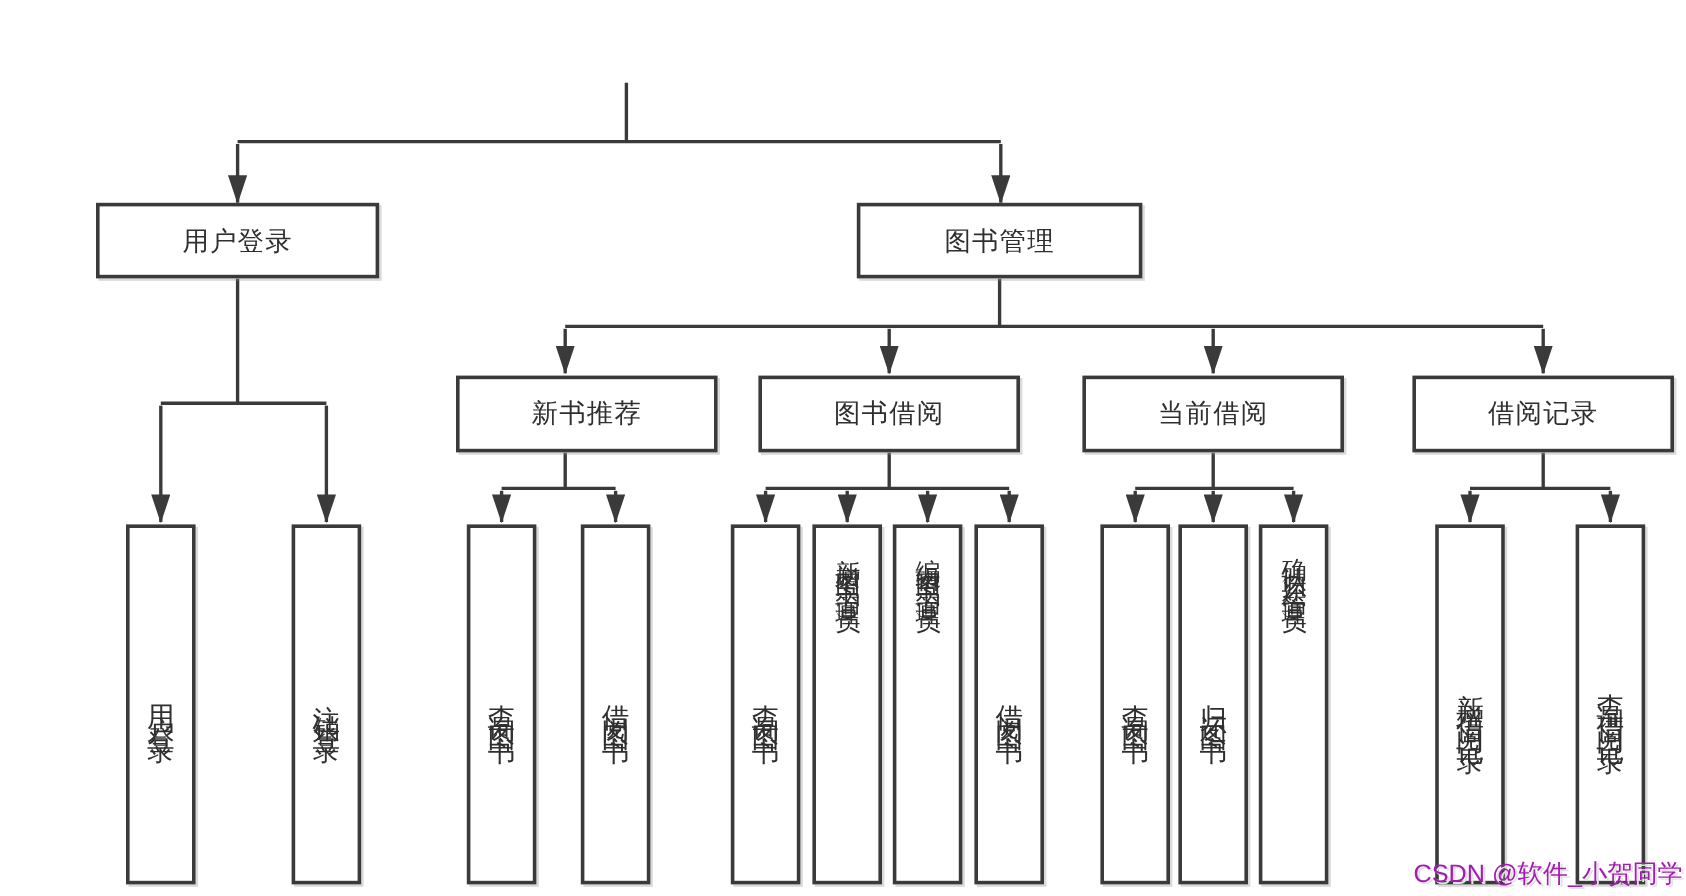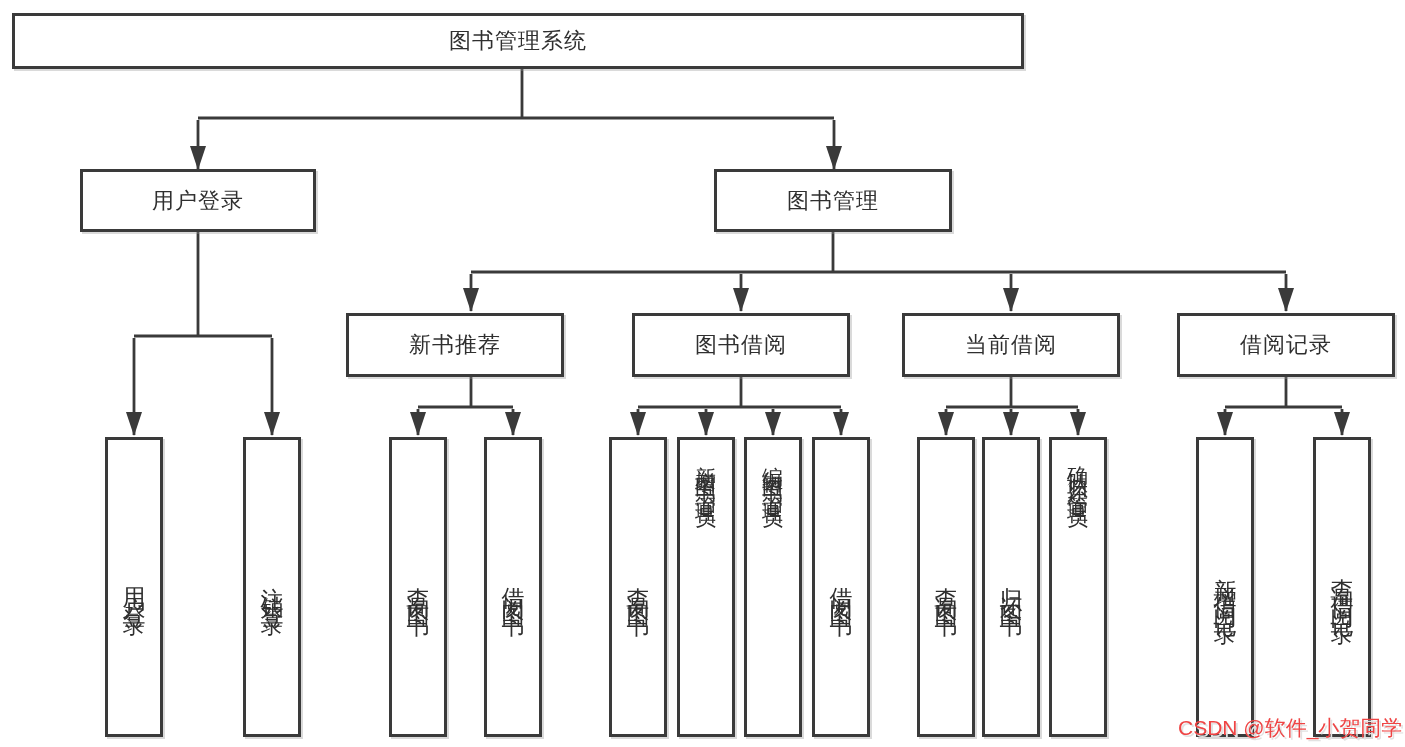--- a/index.html
+++ b/index.html
@@ -19,21 +19,21 @@
     border:3px solid #3a3a3a;background:#ffffff;display:flex;align-items:center;justify-content:center;
     box-shadow:2px 2px 0 rgba(150,150,150,0.35);
   }
   .leaf.top{align-items:flex-start;padding-top:9px;}
   .vtext{
     writing-mode:vertical-rl;text-orientation:mixed;
     font-size:23px;letter-spacing:9px;line-height:1;color:#2f2f2f;white-space:nowrap;
   }
   .vtext.long{font-size:21px;letter-spacing:6px;}
   .watermark{
-    position:absolute;left:1178px;top:714px;font-size:21px;color:#ef4444;
+    position:absolute;left:1178px;top:714px;font-size:21px;color:#a21caf;
     text-shadow:2px 2px 0 #e2e2e2;white-space:nowrap;
   }
 </style>
 </head>
 <body>
 
 <div class="canvas">
 
   <svg class="wires" viewBox="0 0 1405 747" xmlns="http://www.w3.org/2000/svg">
     <defs>
@@ -66,32 +66,29 @@
       <path marker-end="url(#arrow)" d="M773,409 V435"></path>
       <path marker-end="url(#arrow)" d="M841,409 V435"></path>
       <path marker-end="url(#arrow)" d="M946,409 V435"></path>
       <path marker-end="url(#arrow)" d="M1011,409 V435"></path>
       <path marker-end="url(#arrow)" d="M1078,409 V435"></path>
       <path marker-end="url(#arrow)" d="M1225,409 V435"></path>
       <path marker-end="url(#arrow)" d="M1342,409 V435"></path>
     </g>
   </svg>
 
-  <div class="node" style="left:12px;top:13px;width:1012px;height:56px;">
-    <span class="hlabel">图书管理系统</span>
-  </div>
 
   <div class="node" style="left:80px;top:169px;width:236px;height:63px;">
     <span class="hlabel">用户登录</span>
   </div>
   <div class="node" style="left:714px;top:169px;width:238px;height:63px;text-align:center;">
     <span class="hlabel">图书管理</span>
   </div>
 
-  <div class="node" style="left:346px;top:313px;width:218px;height:64px;">
+  <div class="node" style="left:380px;top:313px;width:218px;height:64px;">
     <span class="hlabel">新书推荐</span>
   </div>
   <div class="node" style="left:902px;top:313px;width:218px;height:64px;">
     <span class="hlabel">当前借阅</span>
   </div>
   <div class="node" style="left:632px;top:313px;width:218px;height:64px;">
     <span class="hlabel">图书借阅</span>
   </div>
   <div class="node" style="left:1177px;top:313px;width:218px;height:64px;">
     <span class="hlabel">借阅记录</span>

